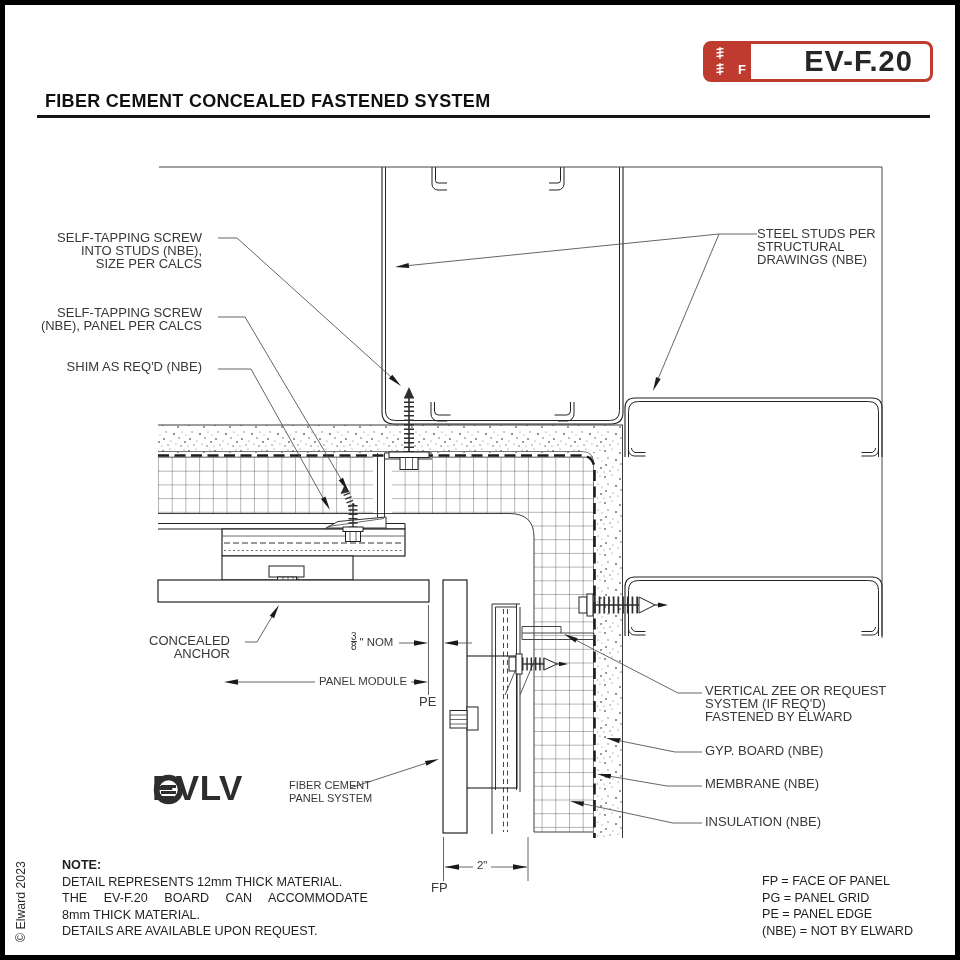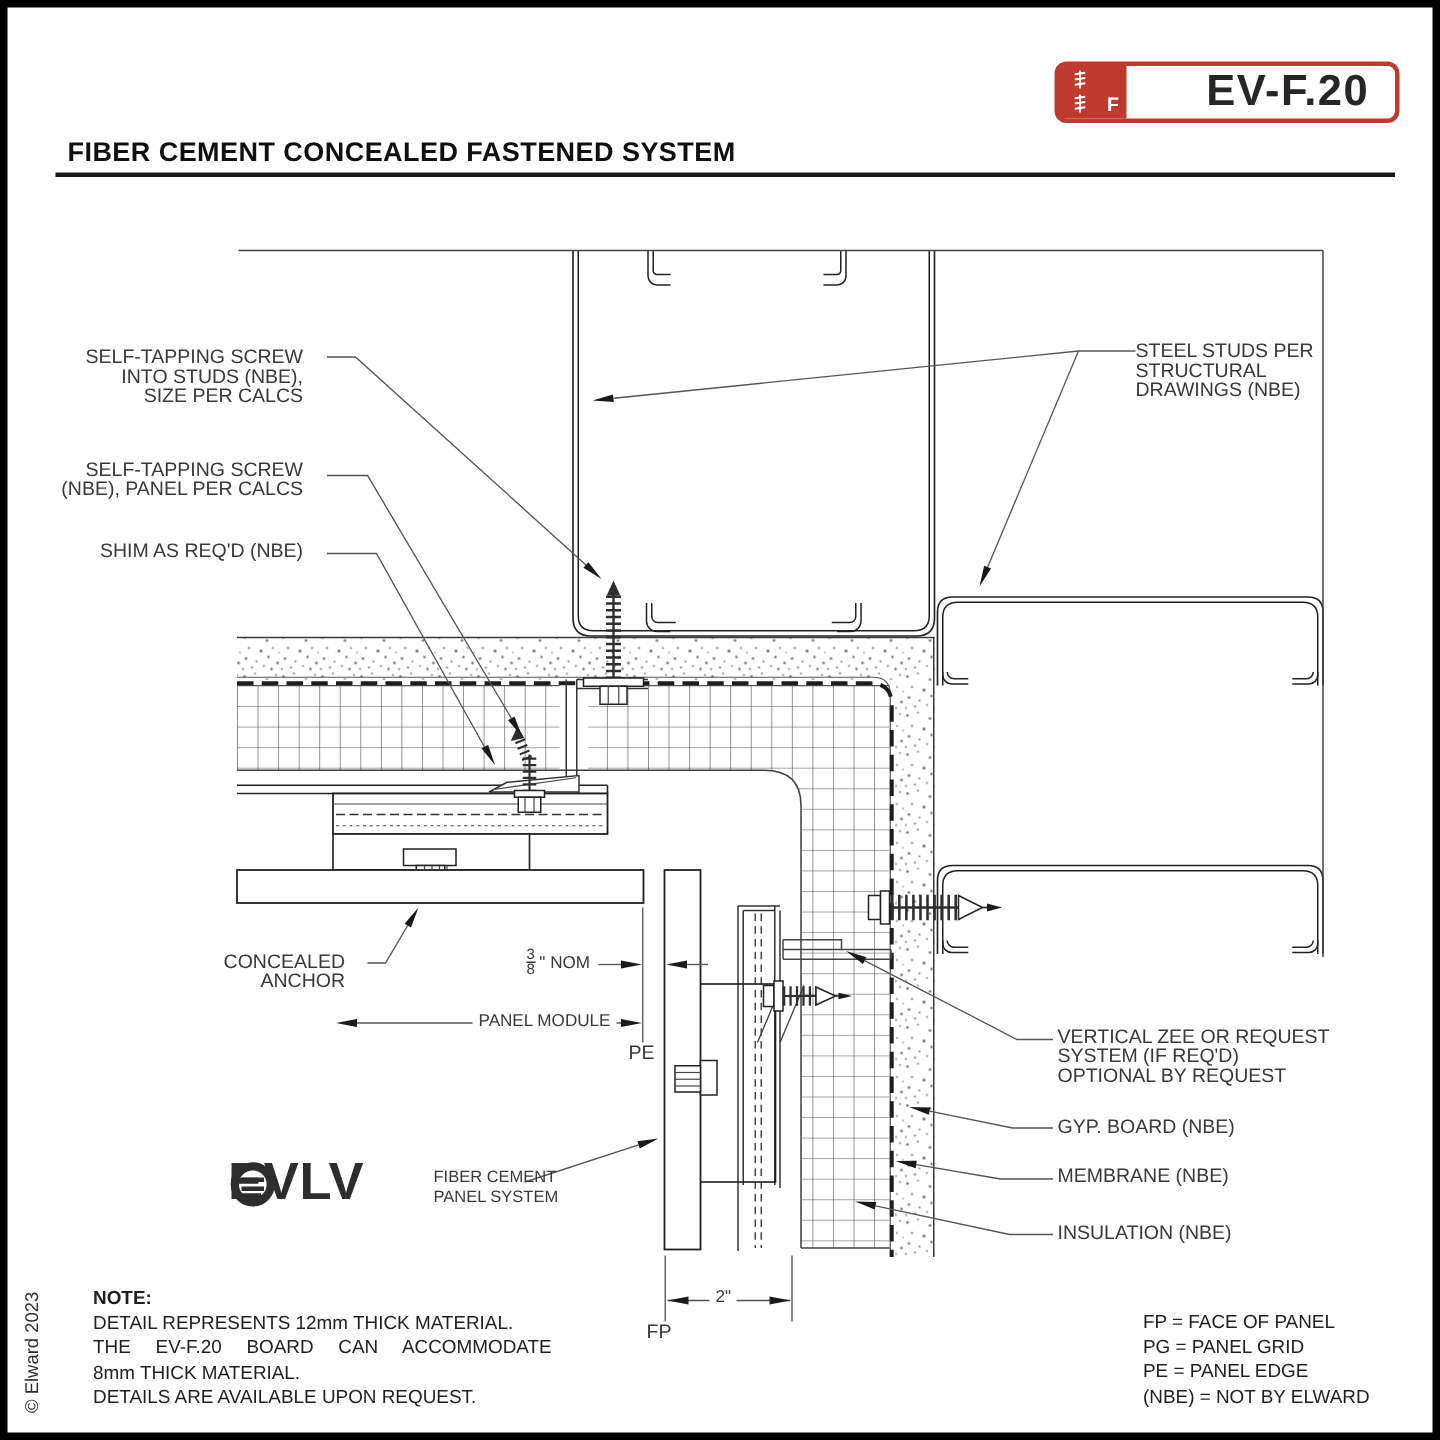--- a/index.html
+++ b/index.html
@@ -296,21 +296,21 @@
   <div>STRUCTURAL</div>
   <div>DRAWINGS (NBE)</div>
 </div>
 <div class="lbl r" style="right:725px;top:629px;">
   <div>CONCEALED</div>
   <div>ANCHOR</div>
 </div>
 <div class="lbl" style="left:700px;top:679px;">
   <div>VERTICAL ZEE OR REQUEST</div>
   <div>SYSTEM (IF REQ'D)</div>
-  <div>OPTIONAL BY REQUEST</div>
+  <div>FASTENED BY ELWARD</div>
 </div>
 <div class="lbl" style="left:700px;top:739px;">
   <div>GYP. BOARD (NBE)</div>
 </div>
 <div class="lbl" style="left:700px;top:772px;">
   <div>MEMBRANE (NBE)</div>
 </div>
 <div class="lbl" style="left:700px;top:810px;">
   <div>INSULATION (NBE)</div>
 </div>

